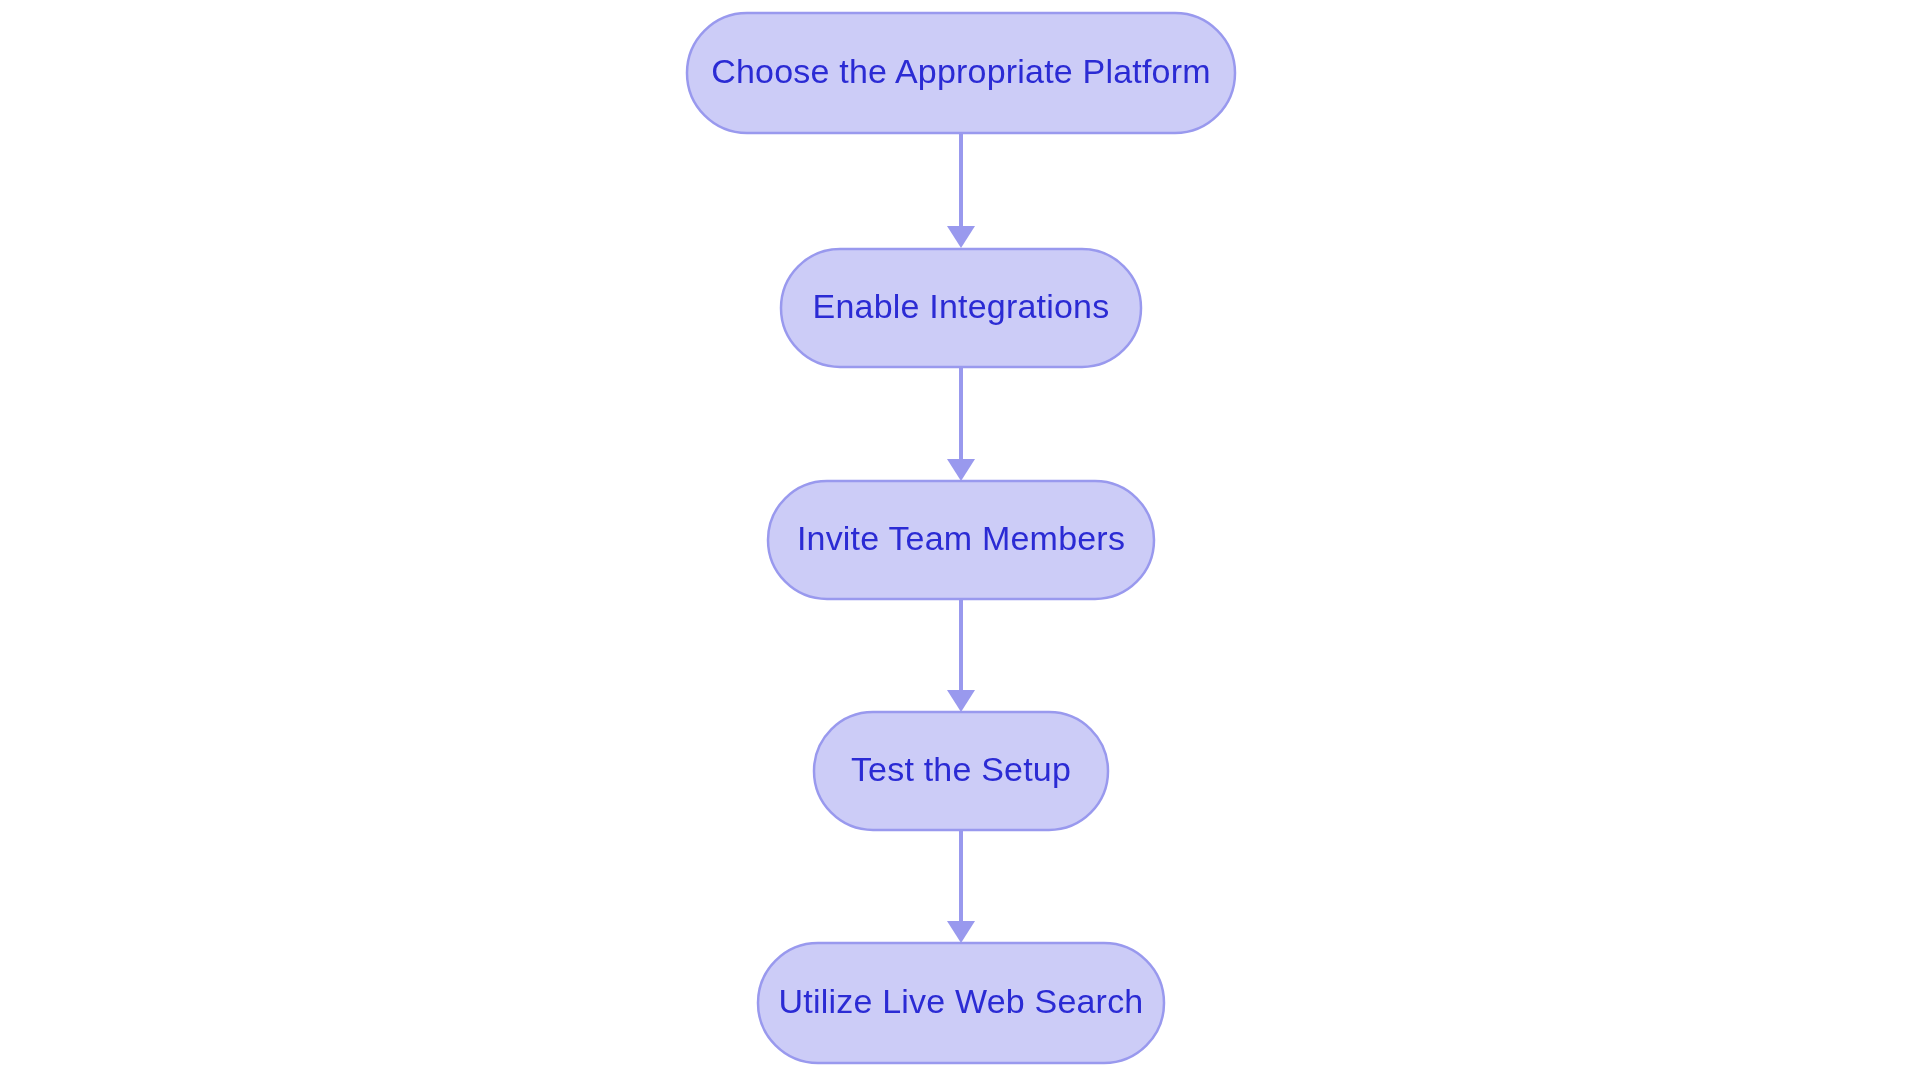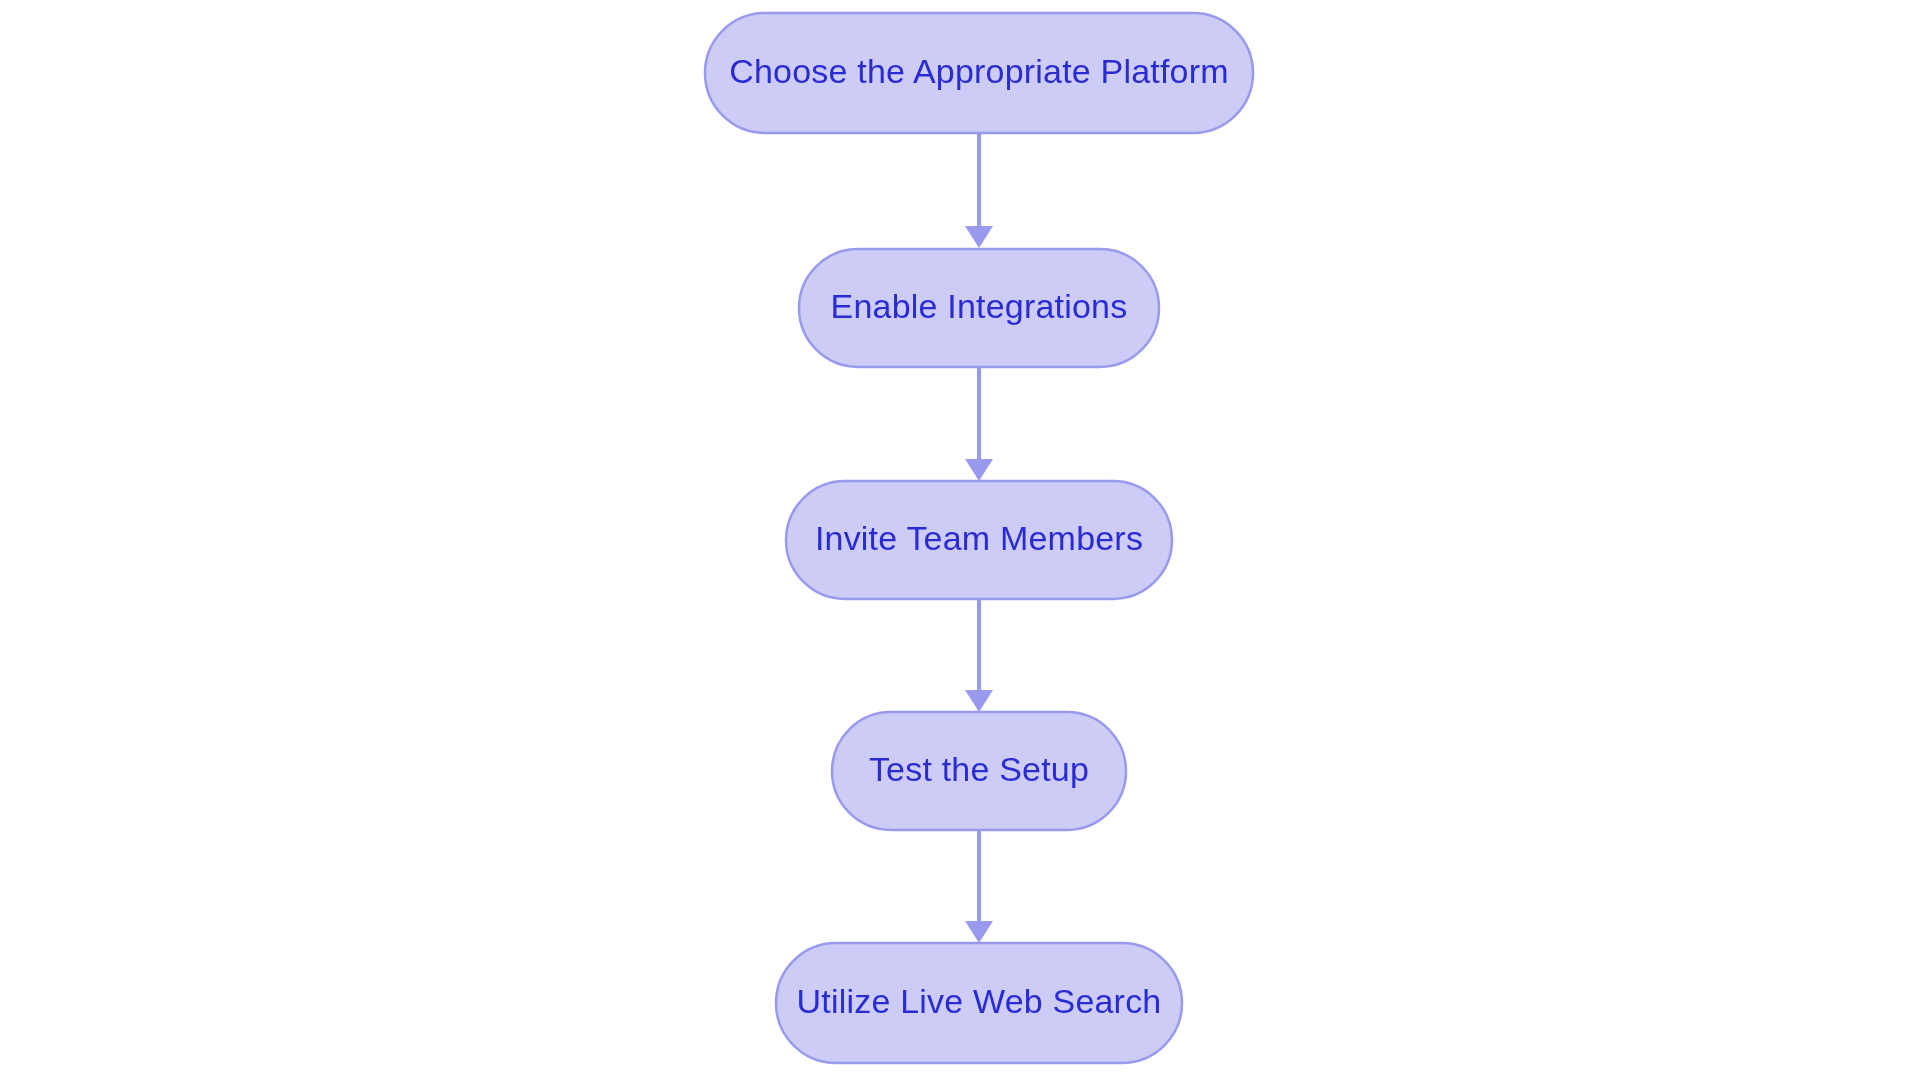--- a/index.html
+++ b/index.html
@@ -10,21 +10,20 @@
   }
   body {
     font-family: "Liberation Sans", "DejaVu Sans", sans-serif;
   }
   #canvas {
     position: relative;
     width: 1800px;
     height: 1083px;
     background: #ffffff;
     overflow: hidden;
-    margin-left: 18px;
   }
   #flow-svg {
     position: absolute;
     left: 0;
     top: 0;
     width: 1920px;
     height: 1083px;
     display: block;
   }
   .node-shape {

